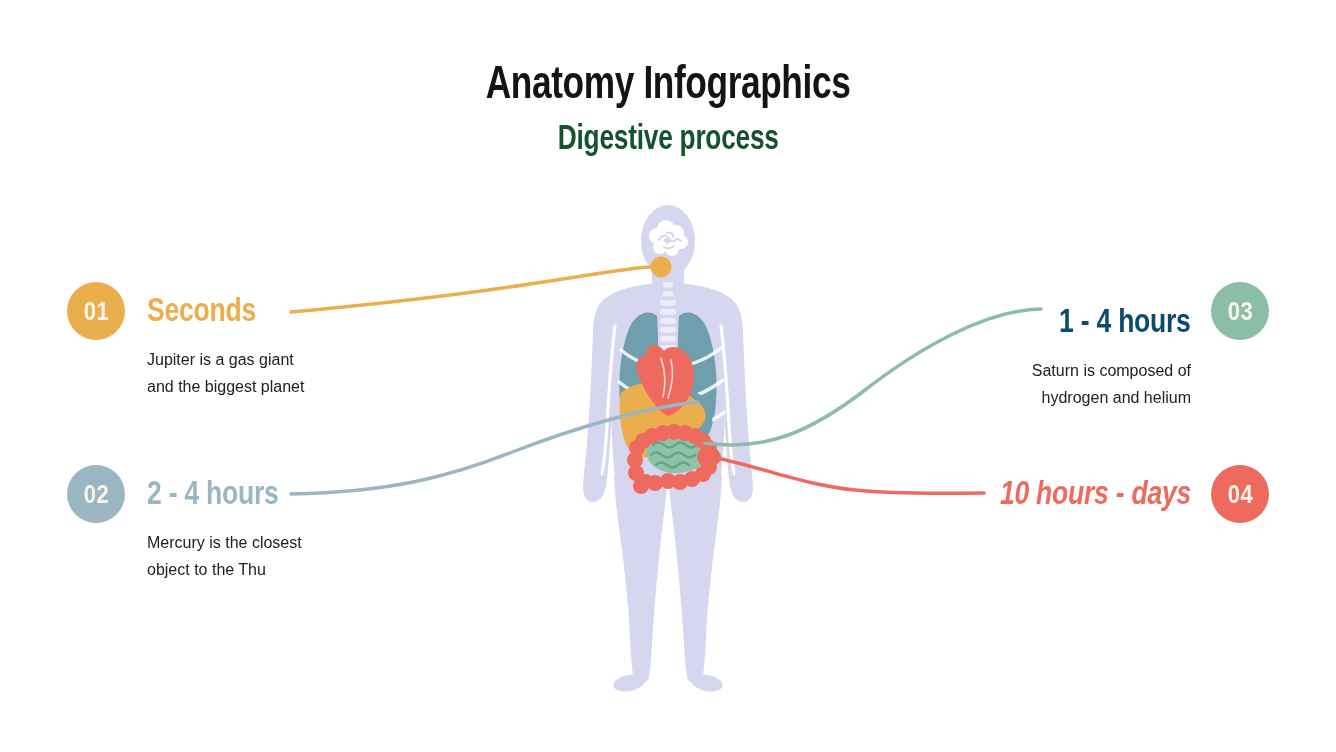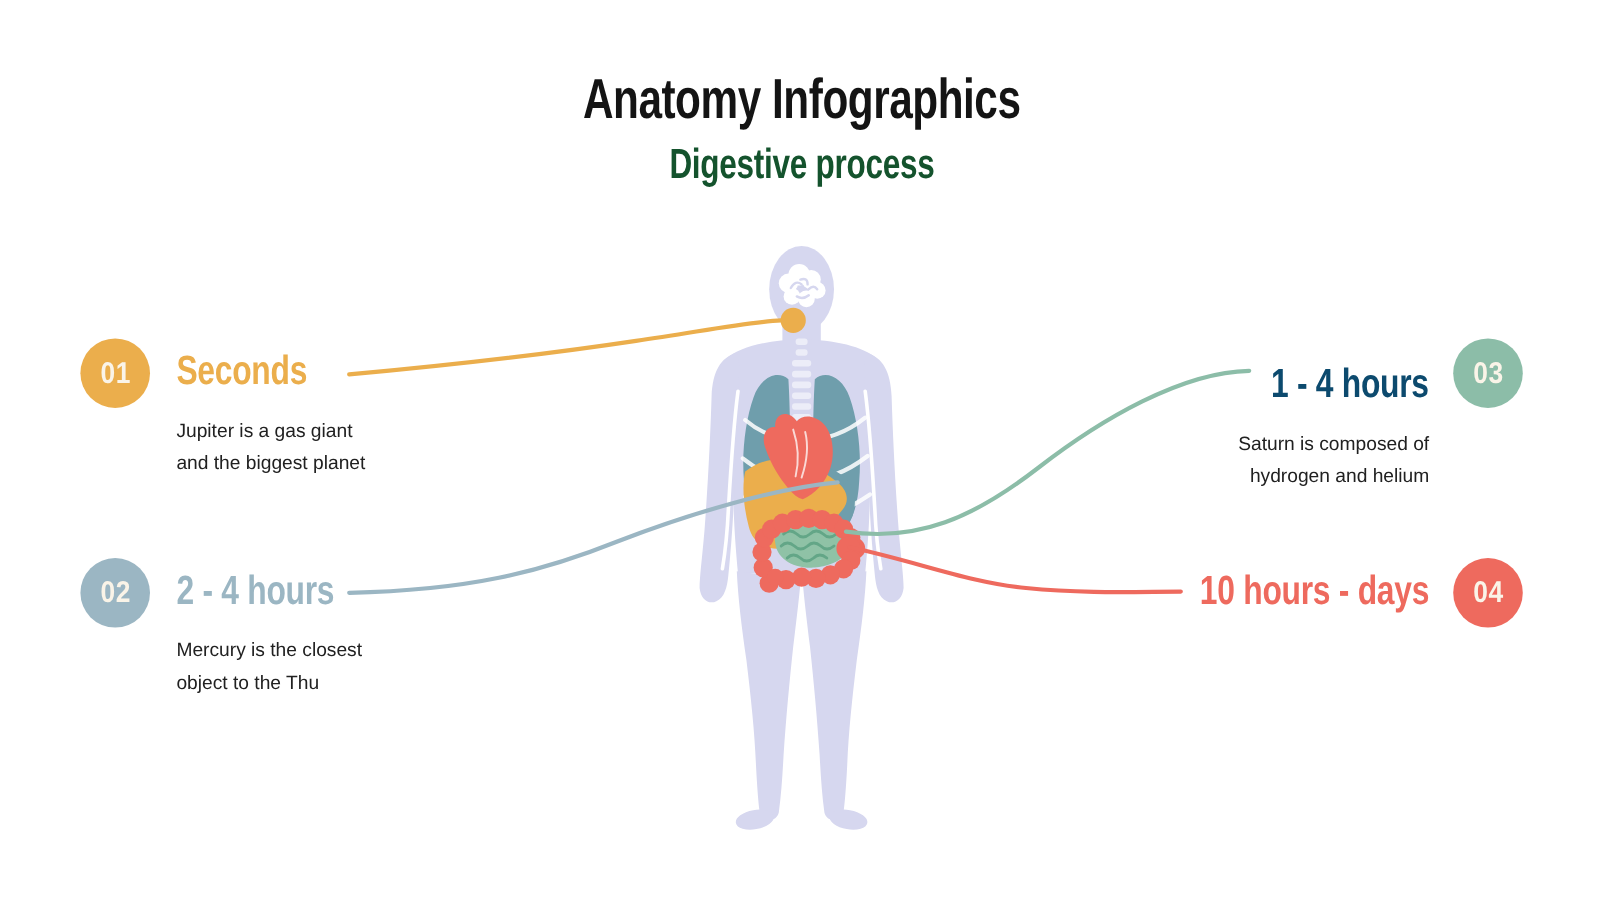--- a/index.html
+++ b/index.html
@@ -198,19 +198,19 @@
     <div class="callout-heading" style="color: #0c4a6e; margin-top: 11px;">
       <span class="cond">1 - 4 hours</span>
     </div>
     <div class="callout-body" style="color: rgb(33, 33, 33);">Saturn is composed of
 hydrogen and helium</div>
   </div>
 
   <div class="num-circle" style="left: 1211px; top: 465px; background: rgb(238, 106, 94);">
     <span class="num" style="color: rgb(250, 244, 232);">04</span>
   </div>
-  <div class="callout-text right" style="right:145px;top:474px;">
+  <div class="callout-text right" style="right:145px;top:474px;font-style:italic;">
     <div class="callout-heading" style="color: rgb(238, 106, 94);">
       <span class="cond">10 hours - days</span>
     </div>
   </div>
 
 </div>
 
 </body></html>

